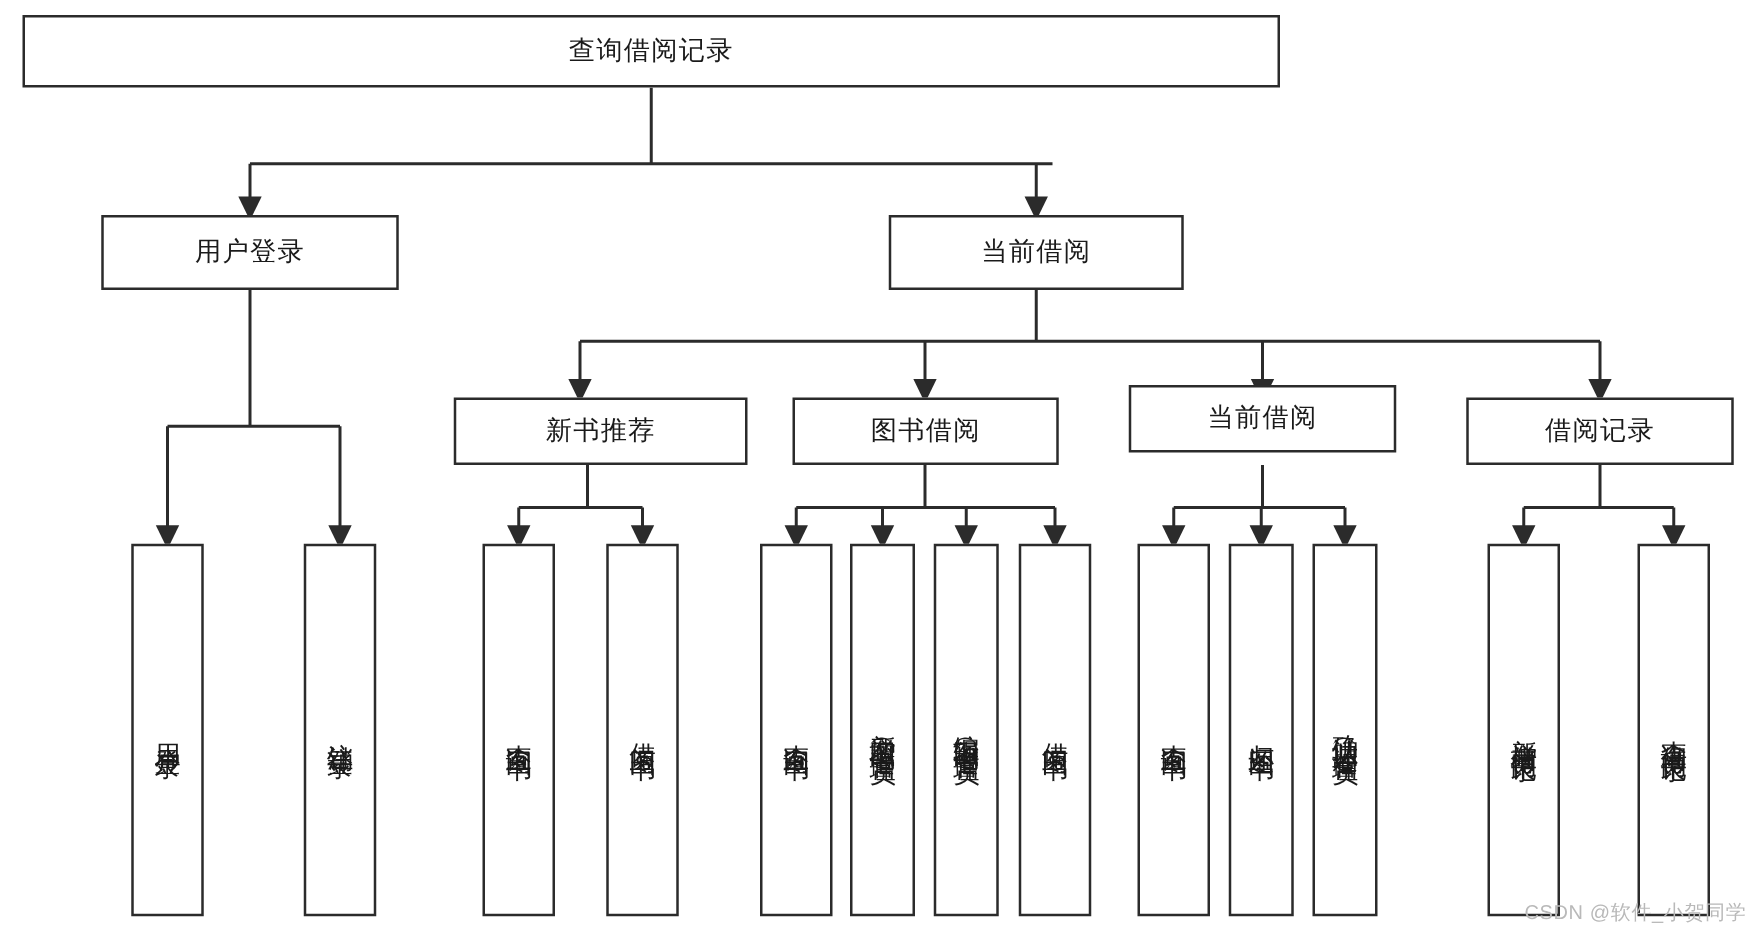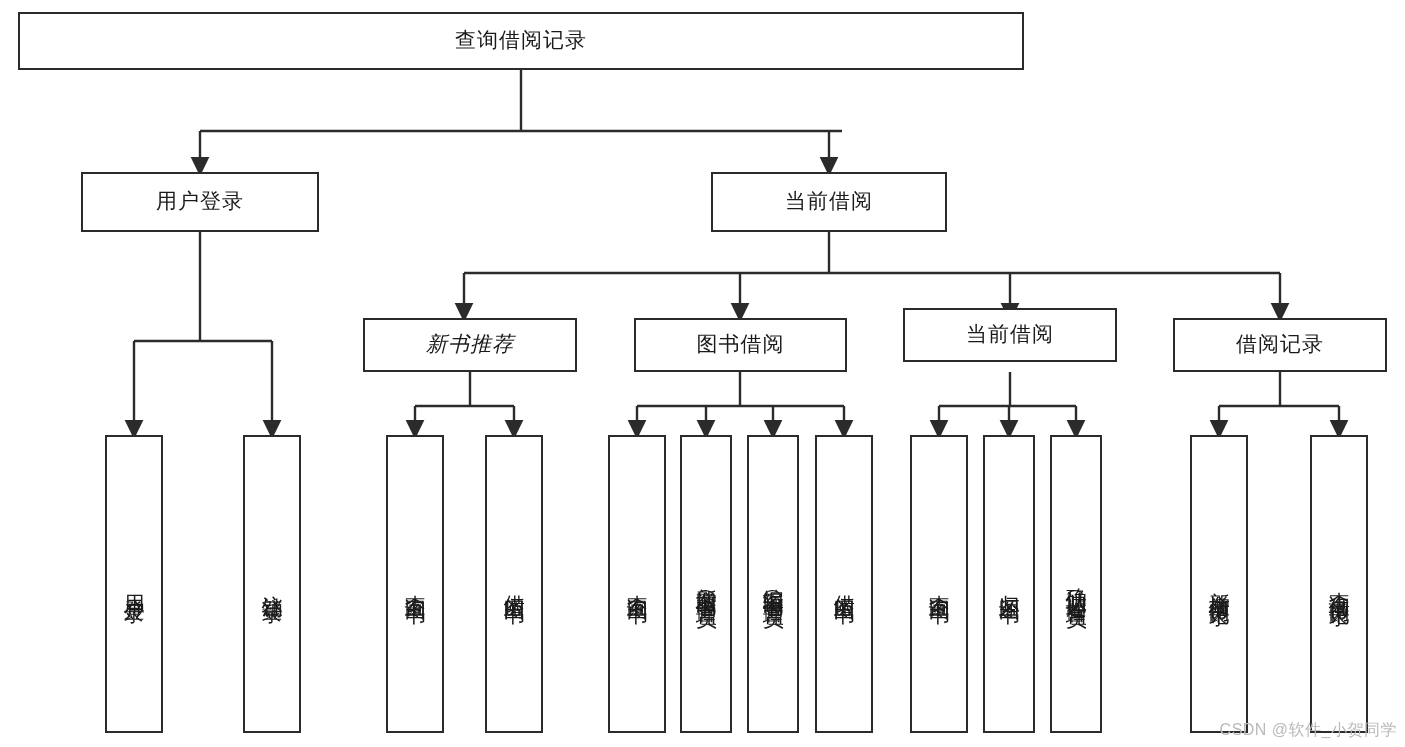--- a/index.html
+++ b/index.html
@@ -123,21 +123,21 @@
       <path d="M1219,406 L1219,423" marker-end="url(#arrow)"></path>
       <path d="M1339,406 L1339,423" marker-end="url(#arrow)"></path>
     </g>
   </svg>
 
   <div class="node horiz root-node" style="left: 18px; top: 12px; width: 1006px; height: 58px;">查询借阅记录</div>
 
   <div class="node horiz" style="left: 81px; top: 172px; width: 238px; height: 60px;">用户登录</div>
   <div class="node horiz" style="left: 711px; top: 172px; width: 236px; height: 60px;">当前借阅</div>
 
-  <div class="node horiz" style="left: 363px; top: 318px; width: 214px; height: 54px; font-style: italic;">新书推荐</div>
+  <div class="node horiz" style="left: 363px; top: 318px; width: 235px; height: 54px;">新书推荐</div>
   <div class="node horiz" style="left: 634px; top: 318px; width: 213px; height: 54px;">图书借阅</div>
   <div class="node horiz" style="left: 903px; top: 308px; width: 214px; height: 54px;">当前借阅</div>
   <div class="node horiz" style="left: 1173px; top: 318px; width: 214px; height: 54px;">借阅记录</div>
 
   <div class="node vert" style="left: 105px; top: 435px; width: 58px; height: 298px;">
     <span class="vtext">用户登录</span>
   </div>
   <div class="node vert" style="left: 243px; top: 435px; width: 58px; height: 298px;">
     <span class="vtext">注销登录</span>
   </div>

